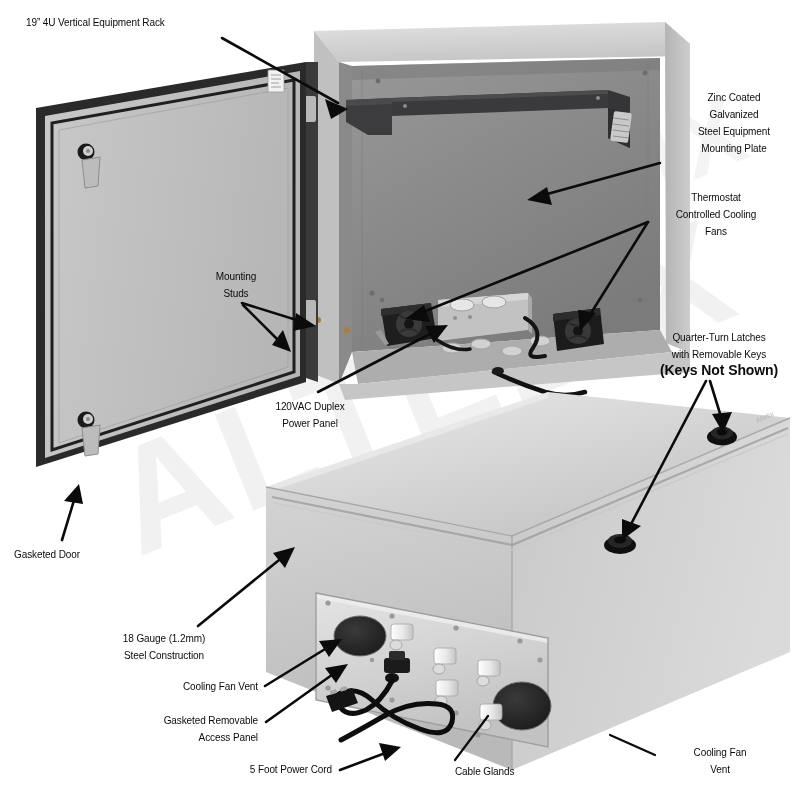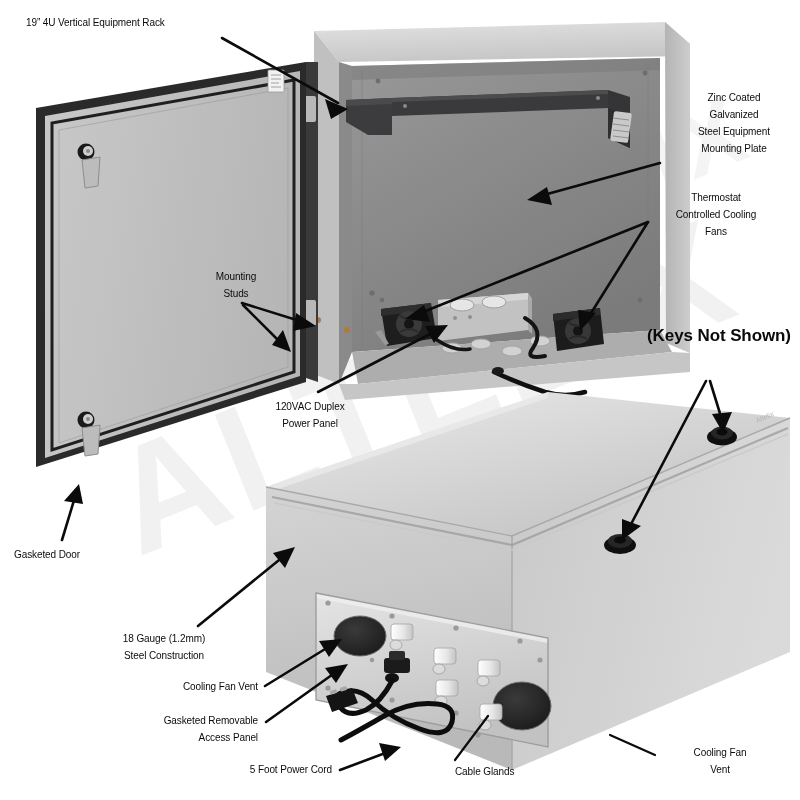--- a/index.html
+++ b/index.html
@@ -27,21 +27,21 @@
   
   .lbl{
     position:absolute;
     font-weight:400;
     color:#0b0b0b;
     font-size:10px;
     line-height:17px;
     white-space:pre-line;
     letter-spacing:-0.1px;
   }
-  .lbl.sub{font-size:17px;font-weight:700;line-height:14px;}
+  .lbl.sub{font-size:14px;font-weight:700;line-height:14px;}
   .ta-c{text-align:center;}
   .ta-r{text-align:right;}
   .ta-l{text-align:left;}
 
   
   svg.layer{position:absolute;left:0;top:0;width:800px;height:800px;pointer-events:none;}
   svg.art{position:absolute;left:0;top:0;width:800px;height:800px;}
 </style>
 </head>
 <body>
@@ -416,20 +416,22 @@
 Mounting Plate</div>
 
   <div class="lbl ta-c" style="left:660px;top:189px;width:112px;">Thermostat
 Controlled Cooling
 Fans</div>
 
   <div class="lbl ta-c" style="left:176px;top:268px;width:120px;">Mounting
 Studs</div>
 
   <div style="position:absolute;left:638px;top:329px;width:162px;">
+    <div class="lbl ta-c" style="position:static;">Quarter-Turn Latches
+with Removable Keys</div>
     <div class="lbl sub ta-c" style="position:static;">(Keys Not Shown)</div>
   </div>
 
   <div class="lbl ta-c" style="left:238px;top:398px;width:144px;">120VAC Duplex
 Power Panel</div>
 
   <div class="lbl ta-l" style="left:14px;top:546px;width:160px;">Gasketed Door</div>
 
   <div class="lbl ta-c" style="left:84px;top:630px;width:160px;">18 Gauge (1.2mm)
 Steel Construction</div>

